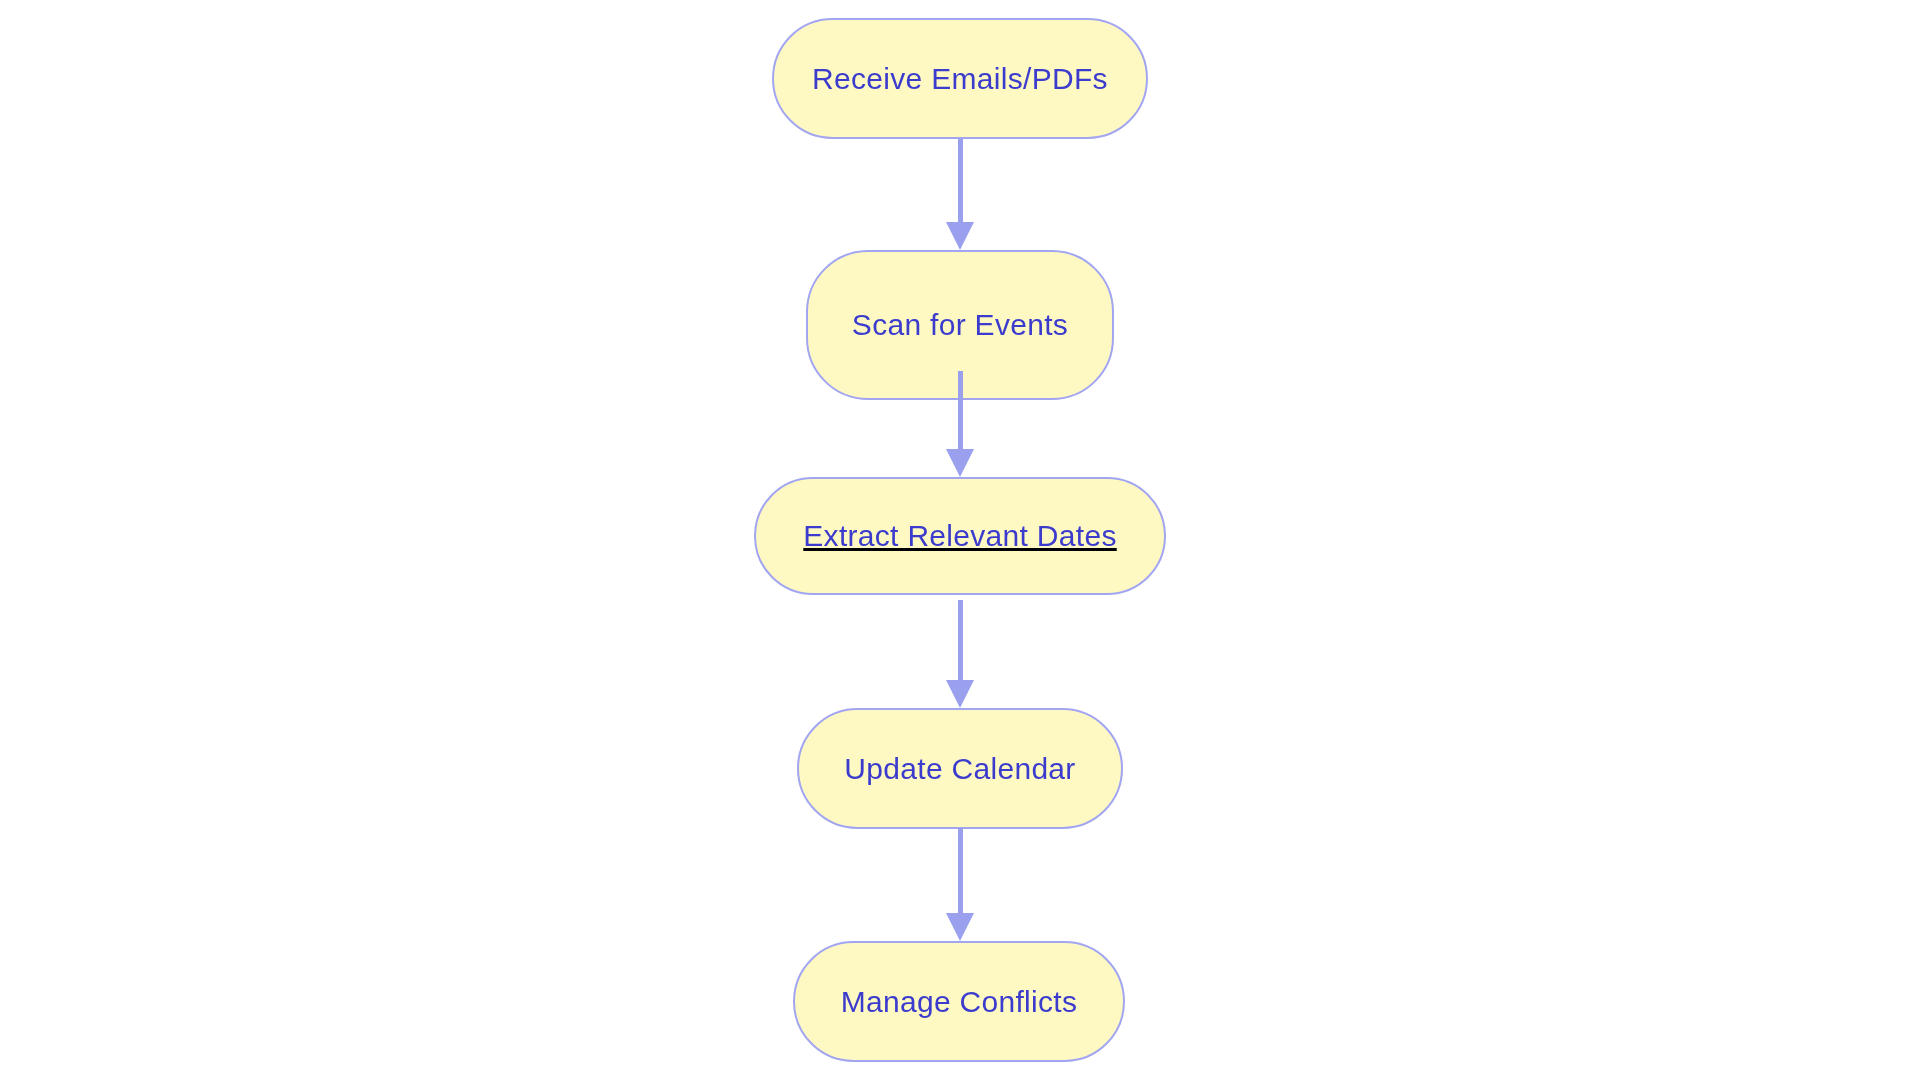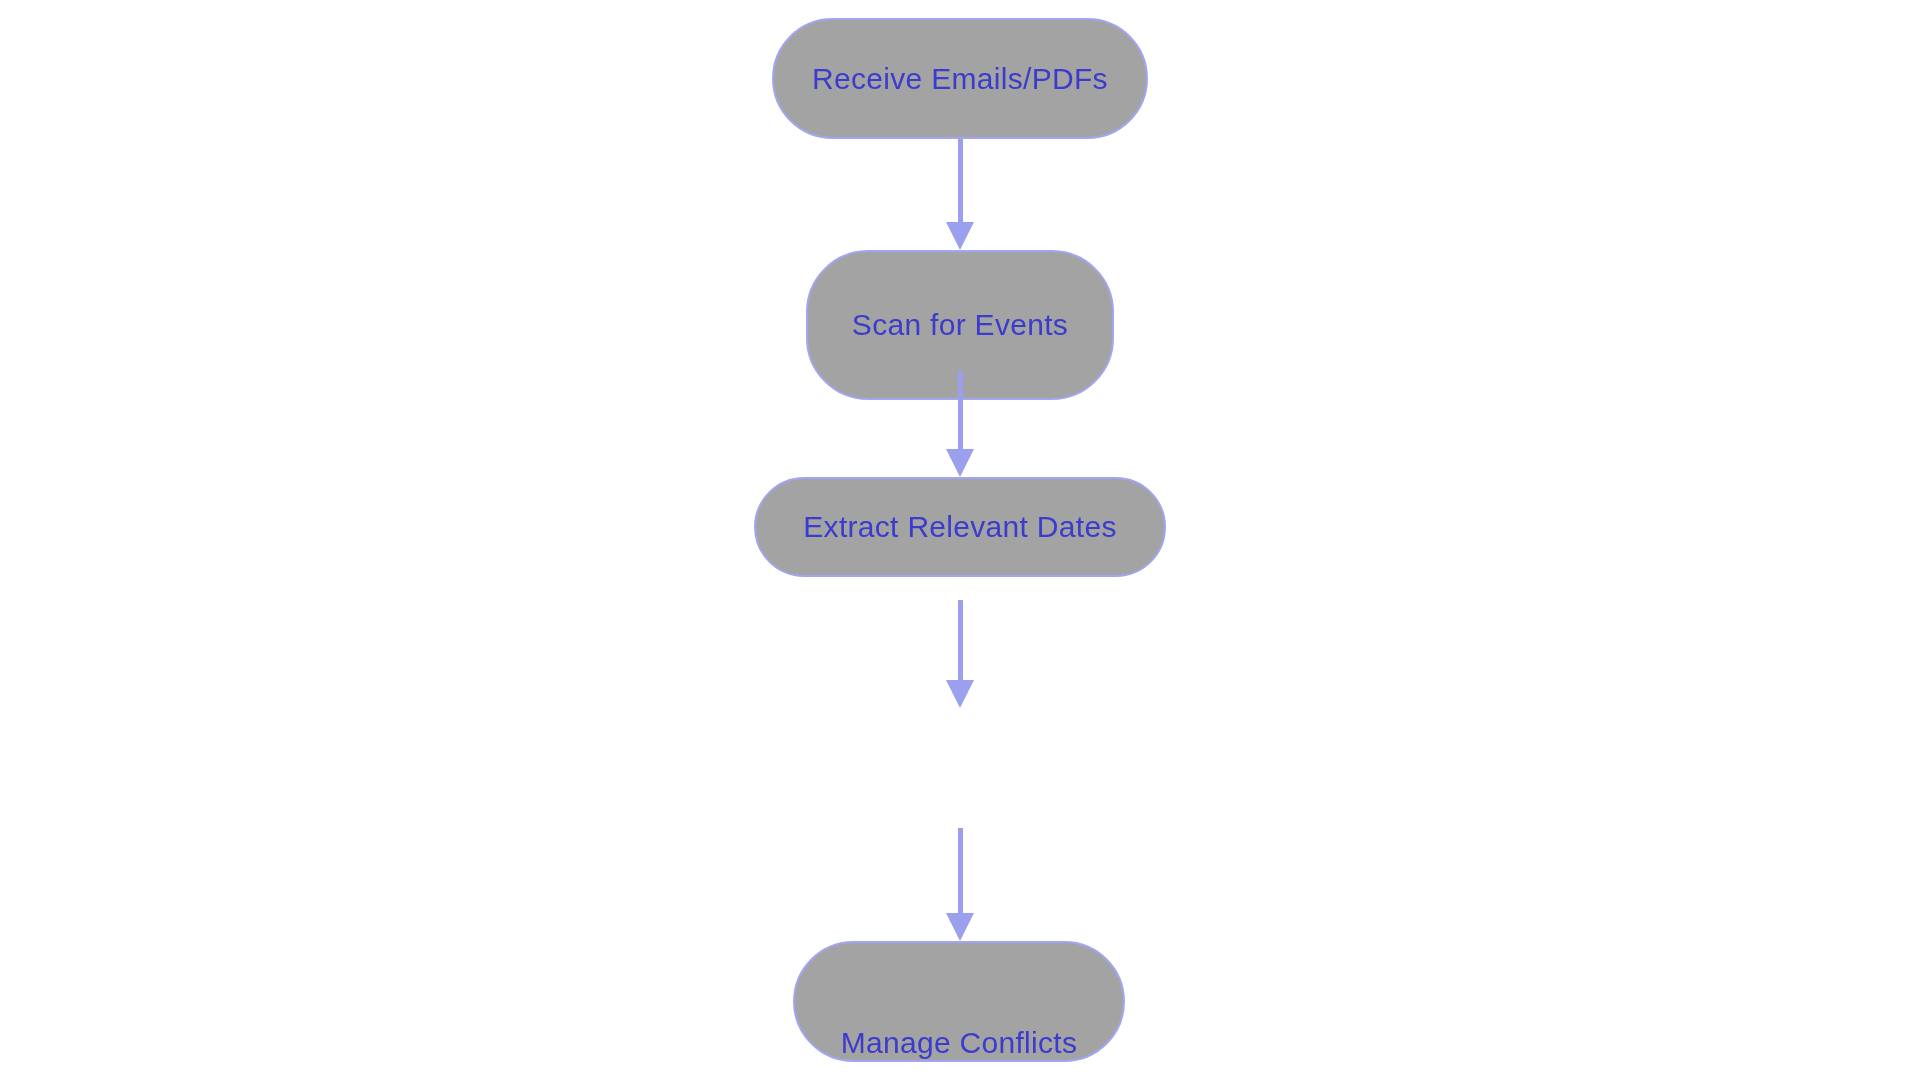--- a/index.html
+++ b/index.html
@@ -11,40 +11,40 @@
     position: relative;
     width: 1920px;
     height: 1083px;
     background: #ffffff;
     overflow: hidden;
     font-family: "Liberation Sans", "DejaVu Sans", sans-serif;
   }
   .flow-node {
     position: absolute;
     box-sizing: border-box;
-    background: #a3a3a3;
+    background: #fef9c3;
     border: 2px solid #a2a6f1;
     border-radius: 62px;
     display: flex;
     align-items: center;
     justify-content: center;
   }
   .flow-node .node-label {
     color: #3b3ccd;
     font-size: 30px;
     font-weight: 500;
     letter-spacing: 0.3px;
     white-space: nowrap;
   }
   
   .node-1 { left: 772px; top: 18px;  width: 376px; height: 121px; }
   .node-2 { left: 806px; top: 250px; width: 308px; height: 150px; }
-  .node-3 { left: 754px; top: 477px; width: 412px; height: 100px; }
+  .node-3 { left: 754px; top: 477px; width: 412px; height: 118px; text-decoration: underline; }
   .node-4 { left: 797px; top: 708px; width: 326px; height: 121px; }
-  .node-5 { left: 793px; top: 941px; width: 332px; height: 121px; align-items: flex-end; }
+  .node-5 { left: 793px; top: 941px; width: 332px; height: 121px; }
 
   .edge-arrow {
     position: absolute;
     left: 946px;           
     width: 28px;
     display: flex;
     flex-direction: column;
     align-items: center;
   }
   .edge-arrow .shaft {
@@ -89,20 +89,23 @@
 
   <div class="flow-node node-3">
     <span class="node-label">Extract Relevant Dates</span>
   </div>
 
   <div class="edge-arrow arrow-3">
     <span class="shaft"></span>
     <span class="head"></span>
   </div>
 
+  <div class="flow-node node-4">
+    <span class="node-label">Update Calendar</span>
+  </div>
 
   <div class="edge-arrow arrow-4">
     <span class="shaft"></span>
     <span class="head"></span>
   </div>
 
   <div class="flow-node node-5">
     <span class="node-label">Manage Conflicts</span>
   </div>
 

